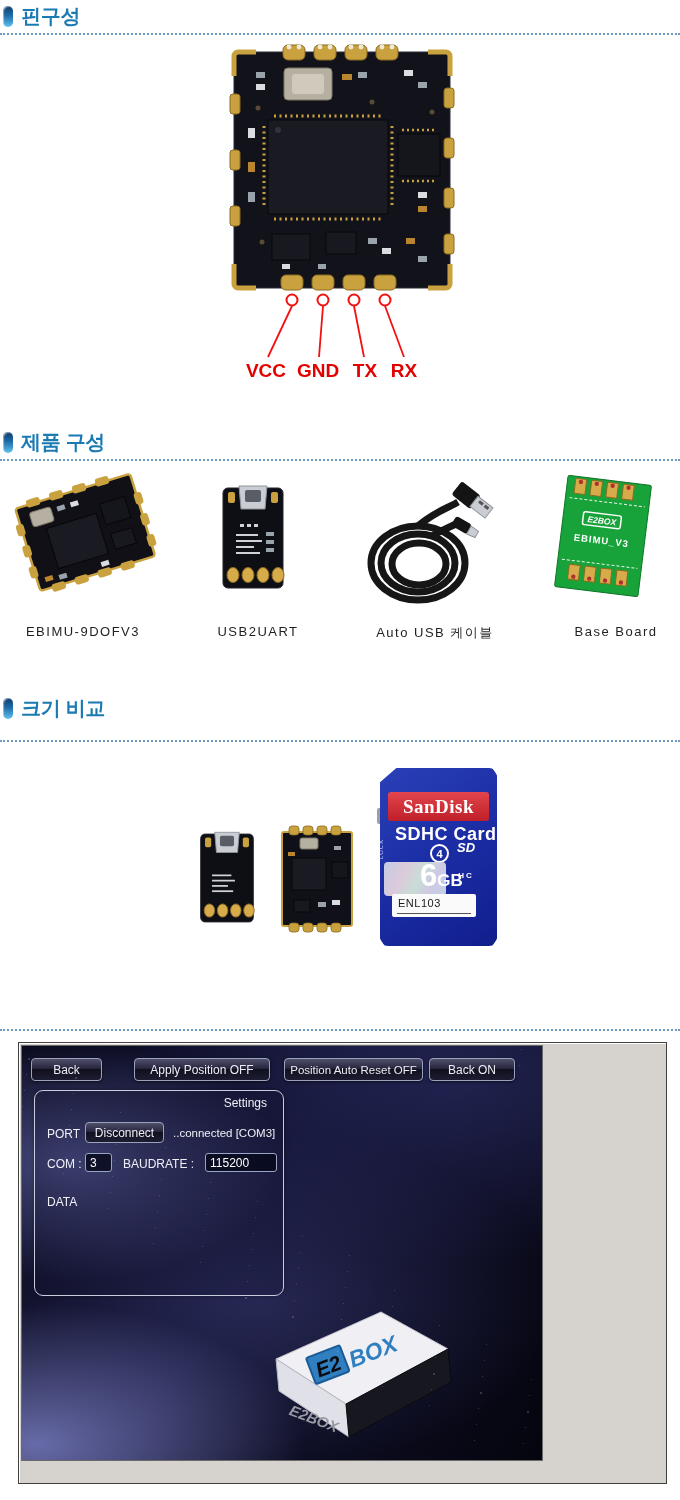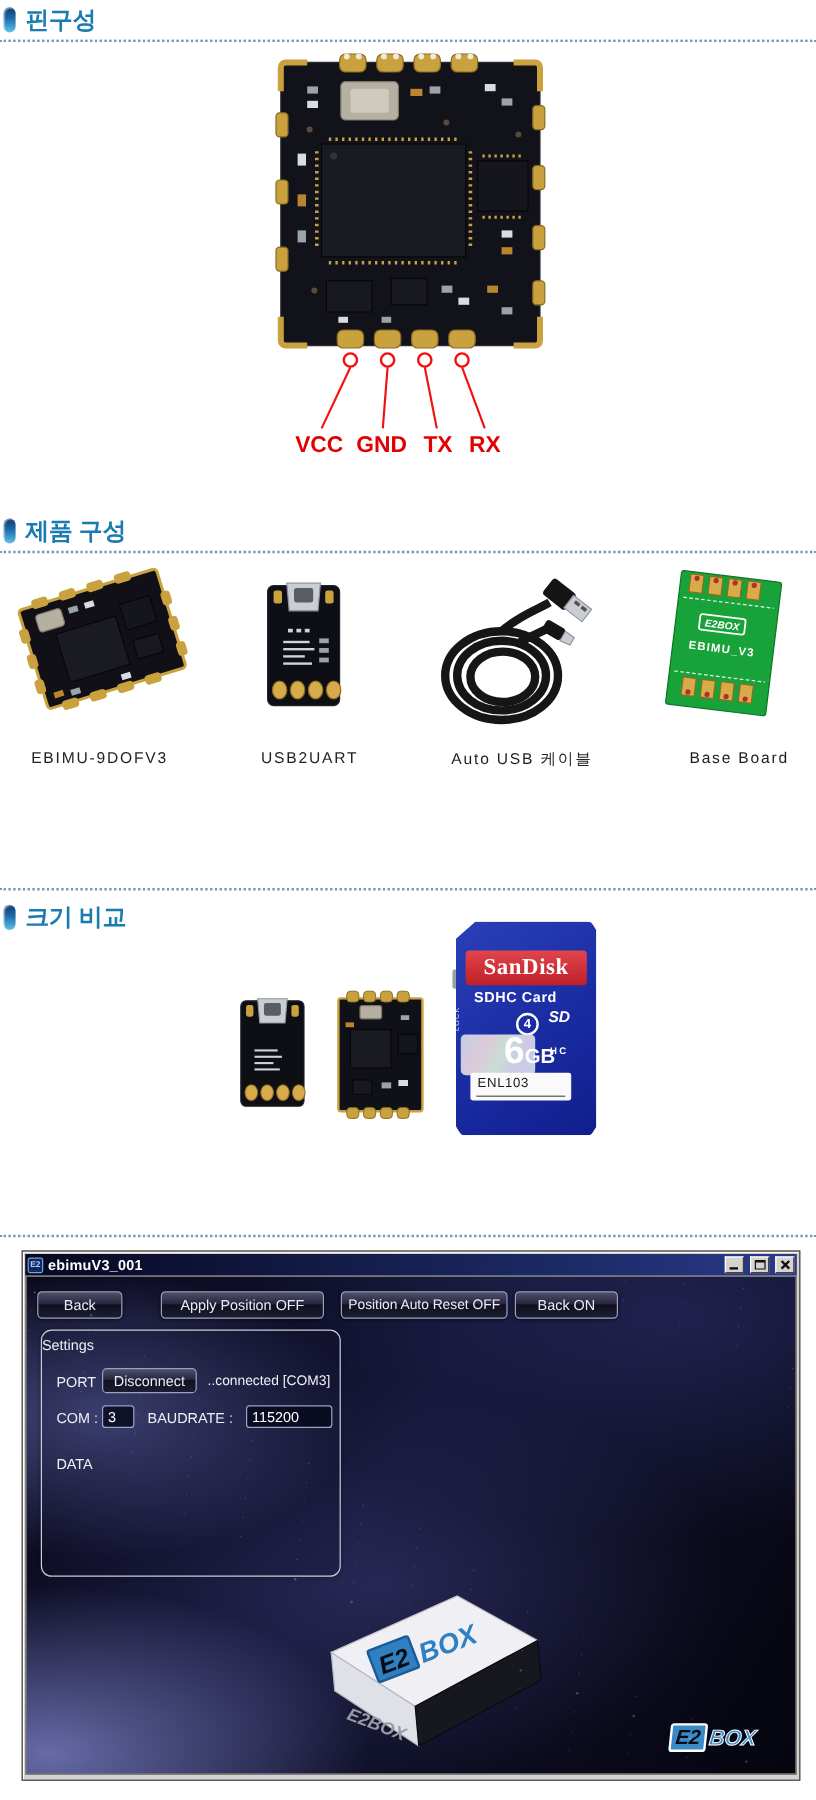--- a/index.html
+++ b/index.html
@@ -24,21 +24,21 @@
   .sd-wrap { position:absolute; left:380px; top:768px; width:117px; height:178px; }
   .sd-card { position:absolute; inset:0; border-radius:8px;
     background:linear-gradient(145deg,#2a40b8 0%,#1a2ba2 55%,#111e8c 100%);
     clip-path:polygon(14% 0, 96% 0, 100% 4%, 100% 96%, 96% 100%, 4% 100%, 0 96%, 0 8%);
     box-shadow:1px 2px 4px rgba(0,0,0,.25);padding-left:48px; }
   .sd-lock-switch { position:absolute; left:-3px; top:40px; width:7px; height:16px;
     background:#9aa0a8; border-radius:2px; }
   .sd-band { position:absolute; left:8px; right:8px; top:24px; height:29px; border-radius:3px;
     background:linear-gradient(180deg,#e2454c,#bf1f28); display:flex; align-items:center; justify-content:center; }
   .sd-brand { font-family:"Liberation Serif", serif; font-weight:bold; font-size:19px; color:#fff; letter-spacing:0.5px; }
-  .sd-type { position:absolute; left:15px; top:56px; color:#fff; font-size:12px; font-weight:bold; letter-spacing:0.5px; }
+  .sd-type { position:absolute; left:15px; top:56px; color:#fff; font-size:18px; font-weight:bold; letter-spacing:0.5px; }
   .sd-lock-label { position:absolute; left:-9px; top:78px; color:#c8cdf0; font-size:6px; letter-spacing:1px;
     transform:rotate(-90deg); }
   .sd-class { position:absolute; left:50px; top:76px; width:19px; height:19px; border:2.5px solid #fff;
     border-radius:50%; color:#fff; font-size:11px; font-weight:bold; display:flex; align-items:center; justify-content:center; }
   .sd-logo { position:absolute; left:77px; top:73px; text-align:center; color:#fff; line-height:1; }
   .sd-logo .l1 { font-size:13px; font-weight:900; font-style:italic; display:block; }
   .sd-logo .l2 { font-size:8px; font-weight:900; letter-spacing:2px; display:block; margin-top:18px; }
   .sd-cap { position:absolute; left:40px; top:90px; color:#fff; }
   .sd-cap .num { font-size:31px; font-weight:bold; }
   .sd-cap .unit { font-size:17px; font-weight:bold; }
@@ -58,38 +58,38 @@
     color:#9fd2ff; font-size:7px; font-weight:bold; display:flex; align-items:center; justify-content:center; }
   .title-text { flex:1; color:#fff; font-size:12px; font-weight:bold; letter-spacing:0.2px; }
   .winbtn { width:16px; height:14px; background:#d6d3ce; border:1px solid; border-color:#fff #404040 #404040 #fff;
     margin-left:1px; position:relative; cursor:default; }
   .winbtn .glyph-min { position:absolute; left:3px; bottom:2px; width:7px; height:2px; background:#111; }
   .winbtn .glyph-max { position:absolute; left:3px; top:2px; width:9px; height:8px; border:1px solid #111; border-top-width:2px; }
   .winbtn .glyph-x1, .winbtn .glyph-x2 { position:absolute; left:3px; top:5px; width:9px; height:2px; background:#111; }
   .winbtn .glyph-x1 { transform:rotate(45deg); }
   .winbtn .glyph-x2 { transform:rotate(-45deg); }
 
-  .client { position:relative; width:643px; height:416px; overflow:hidden; border:1px solid #6a6a6a;
+  .client { position:relative; width:522px; height:416px; overflow:hidden; border:1px solid #6a6a6a;
     background:
       radial-gradient(ellipse 300px 170px at 10% 28%, rgba(120,125,205,.55), transparent 70%),
       radial-gradient(ellipse 380px 200px at 3% 96%, rgba(150,155,235,.65), transparent 70%),
       radial-gradient(ellipse 420px 240px at 46% 62%, rgba(80,82,160,.35), transparent 70%),
       radial-gradient(ellipse 500px 260px at 85% 8%, rgba(55,58,130,.45), transparent 72%),
       linear-gradient(120deg,#0a0a1e 0%,#11122e 45%,#05050e 100%); }
   .star { position:absolute; width:1px; height:1px; background:#e8e8ff; border-radius:50%; }
 
   .sbtn { position:absolute; height:23px; border:1px solid #9aa2bc; border-radius:4px;
     background:linear-gradient(180deg,#50506c 0%,#26263e 45%,#10101f 50%,#1d1d32 100%);
     color:#ecedf4; font-size:12px; display:flex; align-items:center; justify-content:center;
     box-shadow:0 1px 3px rgba(0,0,0,.6); cursor:pointer; }
 
   .settings { position:absolute; left:12px; top:44px; width:250px; height:206px;
     border:1px solid #c6cddc; border-radius:9px; background:rgba(18,20,44,.22);
     box-shadow:0 0 4px rgba(0,0,0,.35); color:#eef0f6; font-size:12px; }
-  .settings .s-title { position:absolute; top:5px; left:0; right:16px; text-align:left; }
+  .settings .s-title { position:absolute; top:5px; left:0; right:16px; text-align:right; }
   .settings .lbl { position:absolute; }
   .settings .mini-btn { position:absolute; left:50px; top:31px; width:79px; height:21px; border-radius:4px;
     border:1px solid #9aa2bc; background:linear-gradient(180deg,#50506c 0%,#26263e 45%,#10101f 50%,#1d1d32 100%);
     color:#ecedf4; font-size:12px; display:flex; align-items:center; justify-content:center; cursor:pointer; }
   .settings input { position:absolute; height:19px; background:rgba(6,8,26,.82); border:1px solid #9aa4c4;
     border-radius:3px; color:#fff; font-size:12px; padding:0 4px; font-family:"Liberation Sans", sans-serif; }
   .databox { position:absolute; left:7px; top:120px; width:234px; height:78px; border:1px solid #c6cddc;
     border-radius:6px; background:rgba(8,10,28,.28); padding:4px 7px; color:#f2f3f8;
     font-size:12.5px; line-height:16px; }
 
@@ -336,21 +336,21 @@
         <line x1="18" y1="30" x2="94" y2="30" stroke="#eaf5ec" stroke-width="1" stroke-dasharray="3 2"></line>
         <line x1="18" y1="92" x2="94" y2="92" stroke="#eaf5ec" stroke-width="1" stroke-dasharray="3 2"></line>
         <rect x="34" y="42" width="38" height="13" rx="2" fill="none" stroke="#ffffff" stroke-width="1.5"></rect>
         <text x="53" y="52" font-size="8.5" font-weight="bold" fill="#ffffff" text-anchor="middle" font-family="Liberation Sans, sans-serif" font-style="italic">E2BOX</text>
         <text x="55" y="72" font-size="9.5" font-weight="bold" fill="#ffffff" text-anchor="middle" letter-spacing="1" font-family="Liberation Sans, sans-serif">EBIMU_V3</text>
       </g>
     </svg>
   </div>
   <div class="prod-label" style="left:551px; width:130px">Base Board</div>
 
-  <div class="sec-head" style="top:751px">
+  <div class="sec-head" style="top:695px">
     <span class="bullet"></span>
     <h2>크기 비교</h2>
   </div>
   <div class="dotline" style="top:740px"></div>
 
   <div class="fig" style="left:198px; top:828px">
     <svg width="58" height="100" viewBox="0 0 66 112">
       <rect x="3" y="6" width="60" height="100" rx="5" fill="#0e0e15" stroke="#23232e"></rect>
       <rect x="8" y="10" width="7" height="11" rx="2" fill="#c9a23f"></rect>
       <rect x="51" y="10" width="7" height="11" rx="2" fill="#c9a23f"></rect>
@@ -415,34 +415,20 @@
       <div class="sd-code-label">
         <span class="code">ENL103</span>
         <span class="rule"></span>
       </div>
     </div>
   </div>
 
   <div class="dotline" style="top:1029px"></div>
 
   <div class="win">
-    <div class="titlebar">
-      <span class="app-icon">E2</span>
-      <span class="title-text">ebimuV3_001</span>
-      <span class="winbtn">
-          <i class="glyph-min"></i>
-        </span>
-      <span class="winbtn">
-          <i class="glyph-max"></i>
-        </span>
-      <span class="winbtn">
-          <i class="glyph-x1"></i>
-          <i class="glyph-x2"></i>
-        </span>
-    </div>
 
     <div class="client">
 
       <div class="sbtn" style="left:9px; top:12px; width:71px">Back</div>
       <div class="sbtn" style="left:112px; top:12px; width:136px">Apply Position OFF</div>
       <div class="sbtn" style="left:262px; top:12px; width:139px; font-size:11.5px">Position Auto Reset OFF</div>
       <div class="sbtn" style="left:407px; top:12px; width:86px">Back ON</div>
 
       <div class="settings">
         <div class="s-title">Settings</div>

